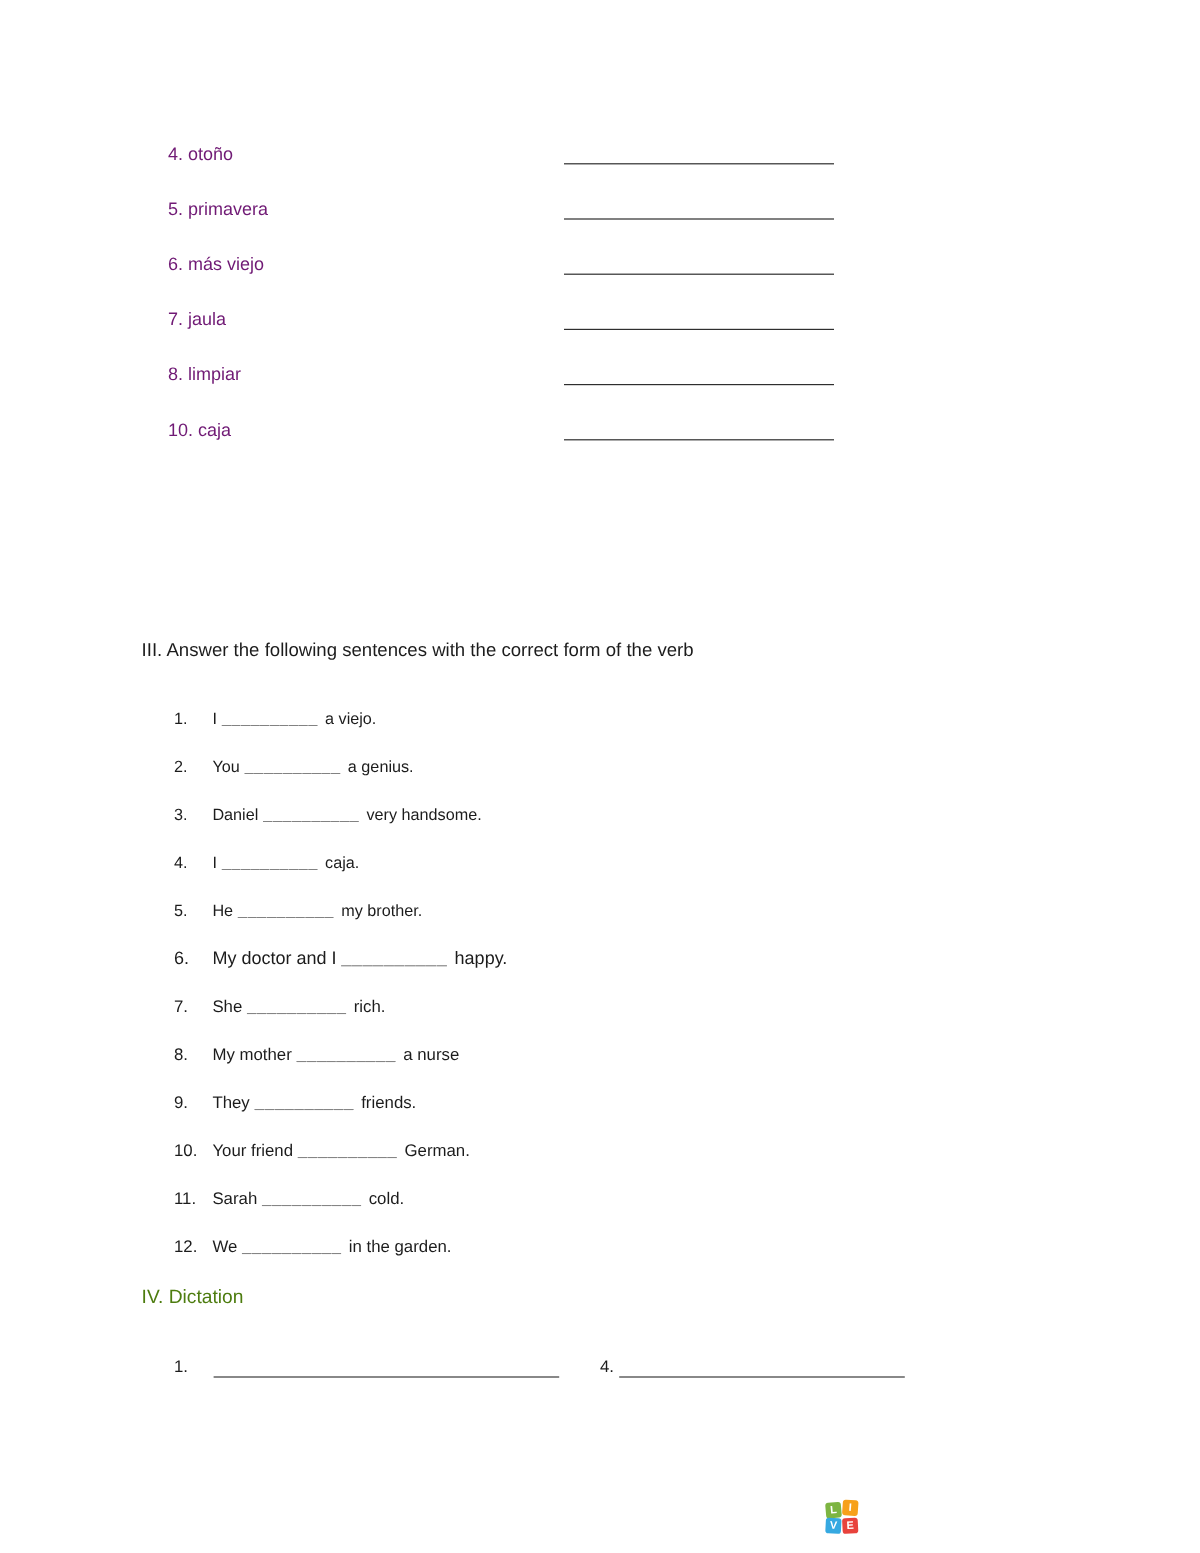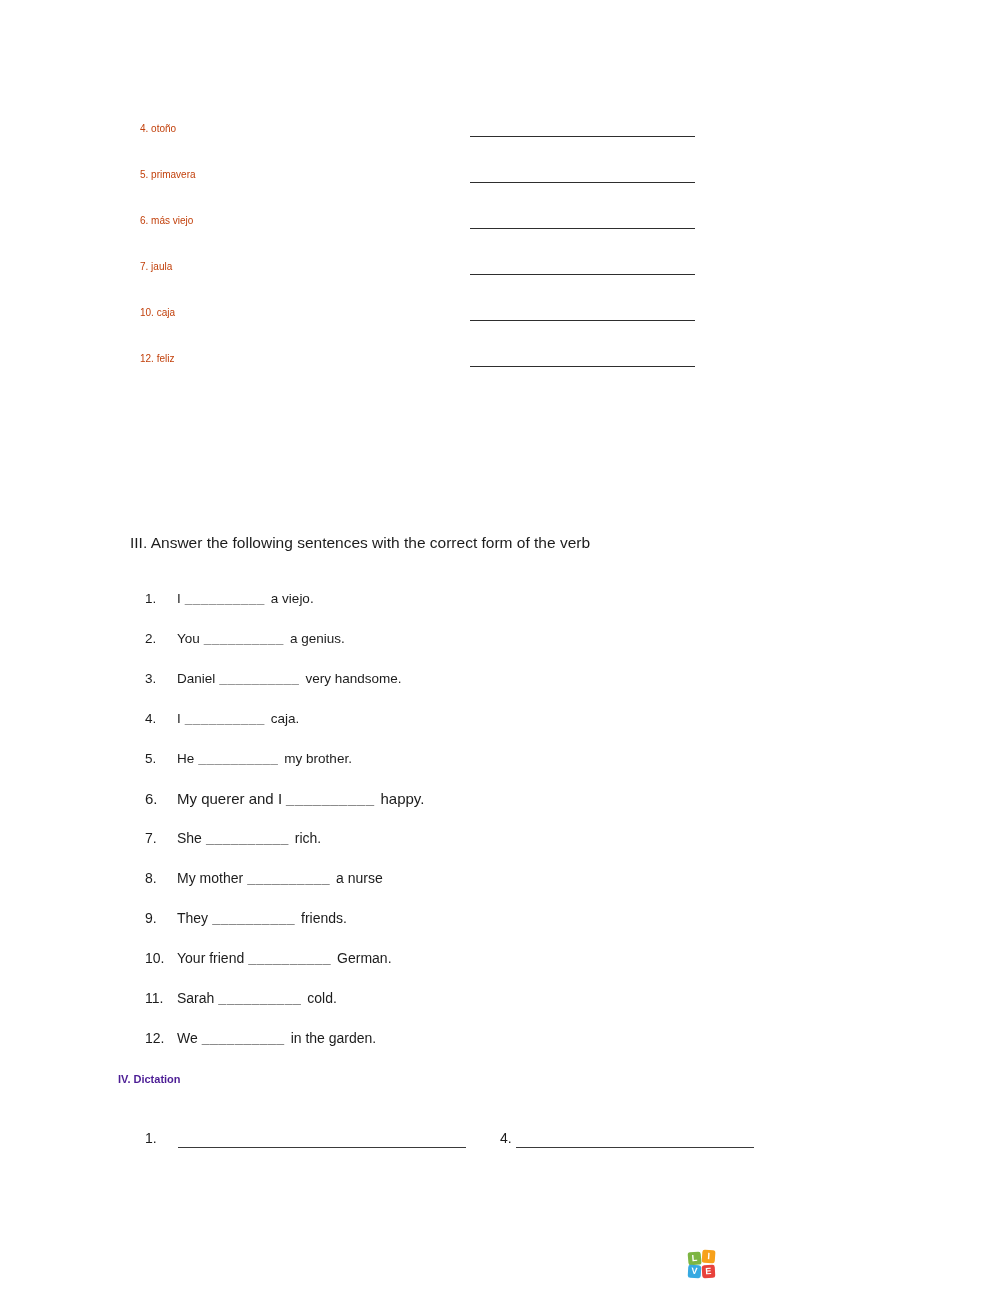--- a/index.html
+++ b/index.html
@@ -11,48 +11,48 @@
     font-family: "Liberation Sans", sans-serif;
     color: #1c1c1c;
     overflow: hidden;
   }
 
   
   .vocab-section { position: absolute; top: 112px; left: 0; width: 100%; }
   .vocab-row { position: relative; height: 46px; }
   .vocab-label {
     position: absolute; left: 140px; top: 8px;
-    font-size: 10px; line-height: 18px; color: #c2410c;
+    font-size: 15px; line-height: 18px; color: #701a75;
   }
   .vocab-blank {
     position: absolute; left: 470px; top: 24px;
     width: 225px; height: 0;
     border-bottom: 1.6px solid #2e2e2e;
   }
 
   
   .s3-heading {
     position: absolute; left: 118px; top: 534px;
-    font-size: 15.5px; font-weight: normal; color: #1c1c1c; margin-left: 12px;
+    font-size: 15.5px; font-weight: normal; color: #1c1c1c;
   }
   .s3-list { position: absolute; top: 590px; left: 0; width: 100%; }
   .s3-row {
     position: relative; height: 40px; padding-left: 145px;
     font-size: 13.5px; line-height: 17px;
     display: flex; align-items: flex-start;
   }
   .s3-row:nth-child(6) { font-size: 15px; }
   .s3-row:nth-child(n+7) { font-size: 14px; }
   .s3-num { display: inline-block; width: 32px; flex: 0 0 32px; }
   .s3-blank { margin: 0 5px; letter-spacing: 0.5px; color: #2e2e2e; font-style: italic; }
 
   
   .s4-heading {
     position: absolute; left: 118px; top: 1073px;
-    font-size: 11px; font-weight: bold; color: #4c1d95;
+    font-size: 16px; font-weight: normal; color: #4d7c0f;
   }
   .dictation-row { position: absolute; top: 1128px; left: 0; width: 100%; height: 26px; }
   .dict-num { position: absolute; top: 2px; font-size: 14px; }
   .dict-num-1 { left: 145px; }
   .dict-num-2 { left: 500px; }
   .dict-blank { position: absolute; top: 19px; height: 0; border-bottom: 1.6px solid #3a3a3a; }
   .dict-blank-1 { left: 178px; width: 288px; }
   .dict-blank-2 { left: 516px; width: 238px; }
 
   
@@ -96,25 +96,25 @@
   </div>
   <div class="vocab-row">
     <span class="vocab-label">6. más viejo</span>
     <span class="vocab-blank"></span>
   </div>
   <div class="vocab-row">
     <span class="vocab-label">7. jaula</span>
     <span class="vocab-blank"></span>
   </div>
   <div class="vocab-row">
+    <span class="vocab-label">8. limpiar</span>
+    <span class="vocab-blank"></span>
+  </div>
+  <div class="vocab-row">
     <span class="vocab-label">10. caja</span>
-    <span class="vocab-blank"></span>
-  </div>
-  <div class="vocab-row">
-    <span class="vocab-label">12. feliz</span>
     <span class="vocab-blank"></span>
   </div>
 </div>
 
 <div class="s3-heading">III. Answer the following sentences with the correct form of the verb</div>
 
 <div class="s3-list">
   <div class="s3-row">
     <span class="s3-num">1.</span>
     <span>I</span>
@@ -140,21 +140,21 @@
     <span>caja.</span>
   </div>
   <div class="s3-row">
     <span class="s3-num">5.</span>
     <span>He</span>
     <span class="s3-blank">__________</span>
     <span>my brother.</span>
   </div>
   <div class="s3-row">
     <span class="s3-num">6.</span>
-    <span>My querer and I</span>
+    <span>My doctor and I</span>
     <span class="s3-blank">__________</span>
     <span>happy.</span>
   </div>
   <div class="s3-row">
     <span class="s3-num">7.</span>
     <span>She</span>
     <span class="s3-blank">__________</span>
     <span>rich.</span>
   </div>
   <div class="s3-row">

